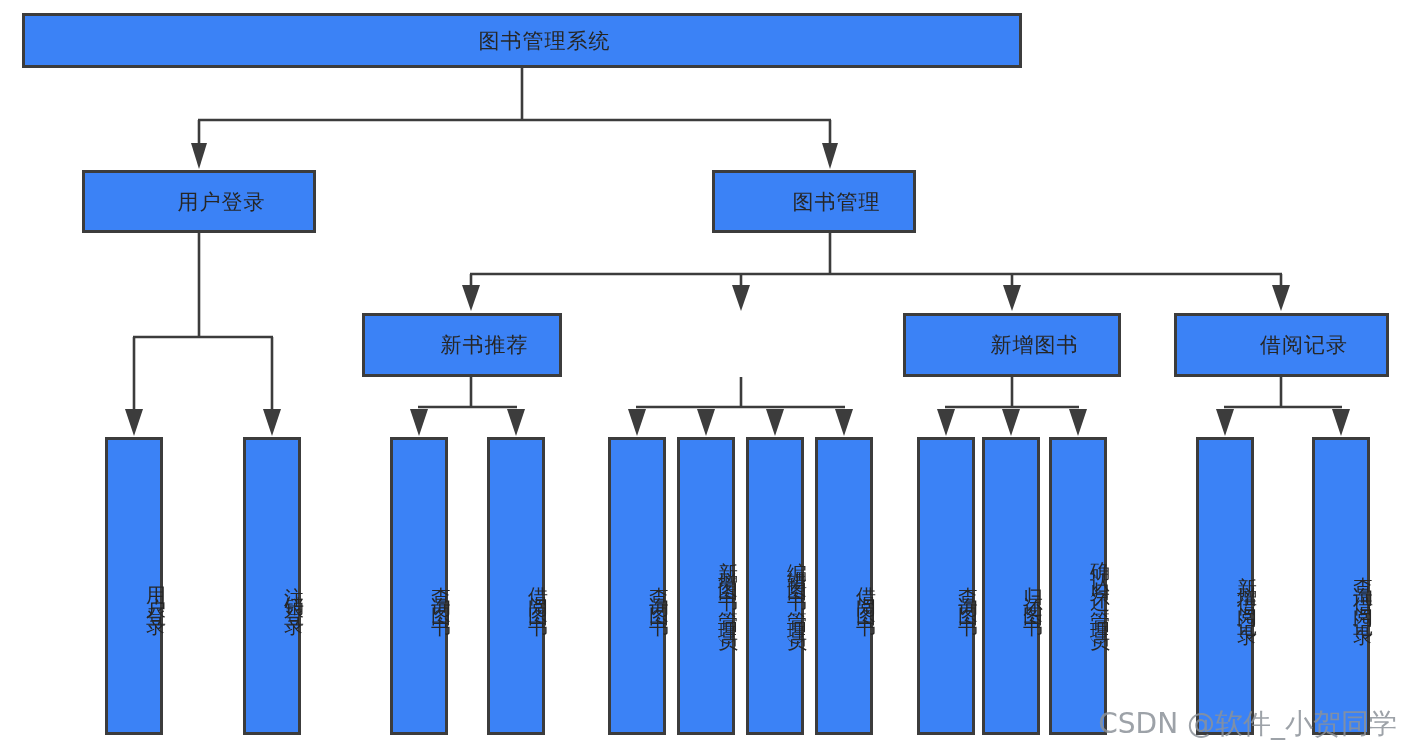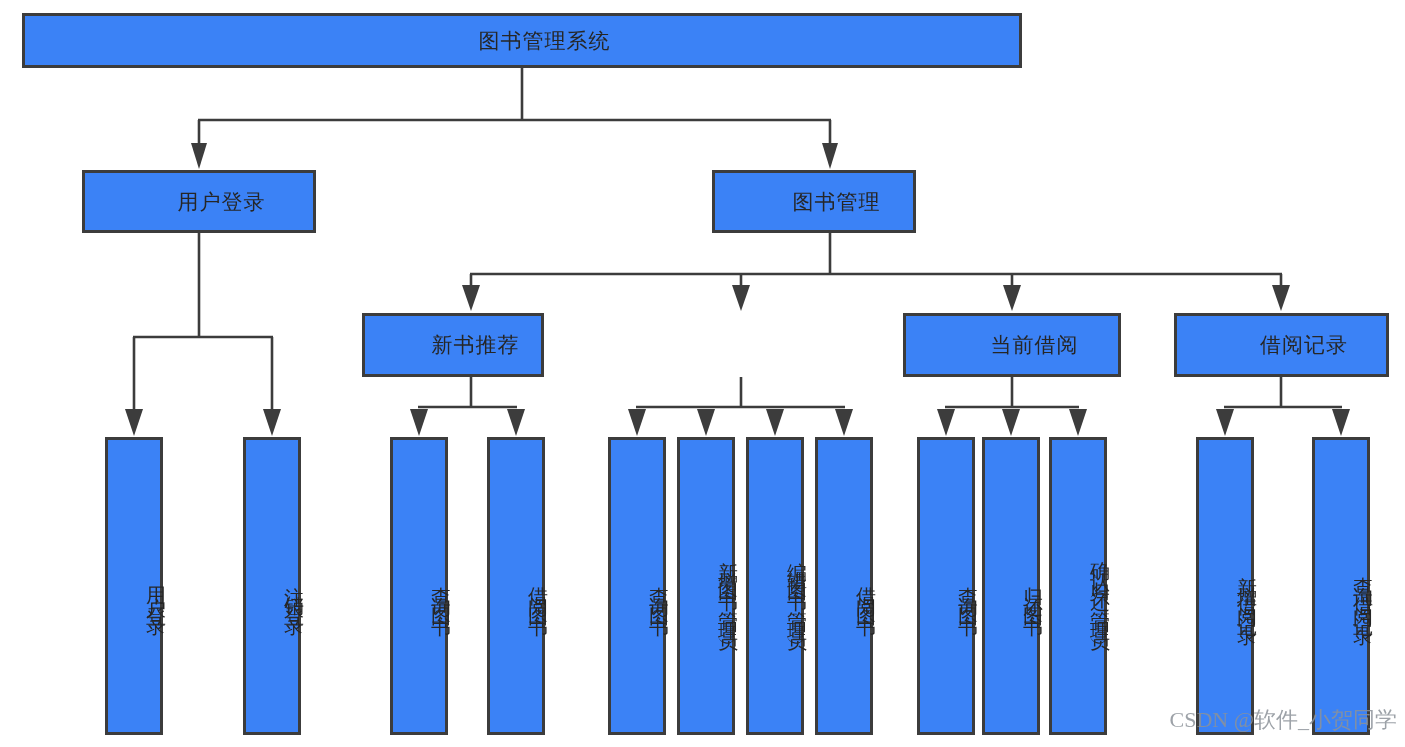--- a/index.html
+++ b/index.html
@@ -45,27 +45,26 @@
     writing-mode: vertical-rl;
     text-orientation: mixed;
     font-size: 20px;
     letter-spacing: 10px;
     line-height: 1;
     transform: translateY(5px);
   }
   .watermark {
     position: absolute;
     right: 8px;
-    bottom: 12px;
-    font-size: 22px;
+    bottom: 4px;
+    font-size: 28px;
     color: var(--watermark, #8c9299);
     opacity: 0.85;
     white-space: nowrap;
     pointer-events: none;
-    font-family: Liberation Serif, serif;
   }
 </style>
 </head>
 <body>
 
 <div class="canvas">
 
   <svg class="connectors" viewBox="0 0 1405 747">
 
     <g>
@@ -135,25 +134,25 @@
     <span>图书管理系统</span>
   </div>
 
   <div class="node box-h" style="left:82px; top:170px; width:234px; height:63px;">
     <span>用户登录</span>
   </div>
   <div class="node box-h" style="left:712px; top:170px; width:204px; height:63px;">
     <span>图书管理</span>
   </div>
 
-  <div class="node box-h" style="left:362px; top:313px; width:182px; height:64px;">
+  <div class="node box-h" style="left:362px; top:313px; width:200px; height:64px;">
     <span>新书推荐</span>
   </div>
   <div class="node box-h" style="left:903px; top:313px; width:218px; height:64px;">
-    <span>当前借阅</span>
+    <span>新增图书</span>
   </div>
   <div class="node box-h" style="left:1174px; top:313px; width:215px; height:64px;">
     <span>借阅记录</span>
   </div>
 
   <div class="node box-v" style="left:105px; top:437px; width:58px; height:298px;">
     <span>用户登录</span>
   </div>
   <div class="node box-v" style="left:243px; top:437px; width:58px; height:298px;">
     <span>注销登录</span>

